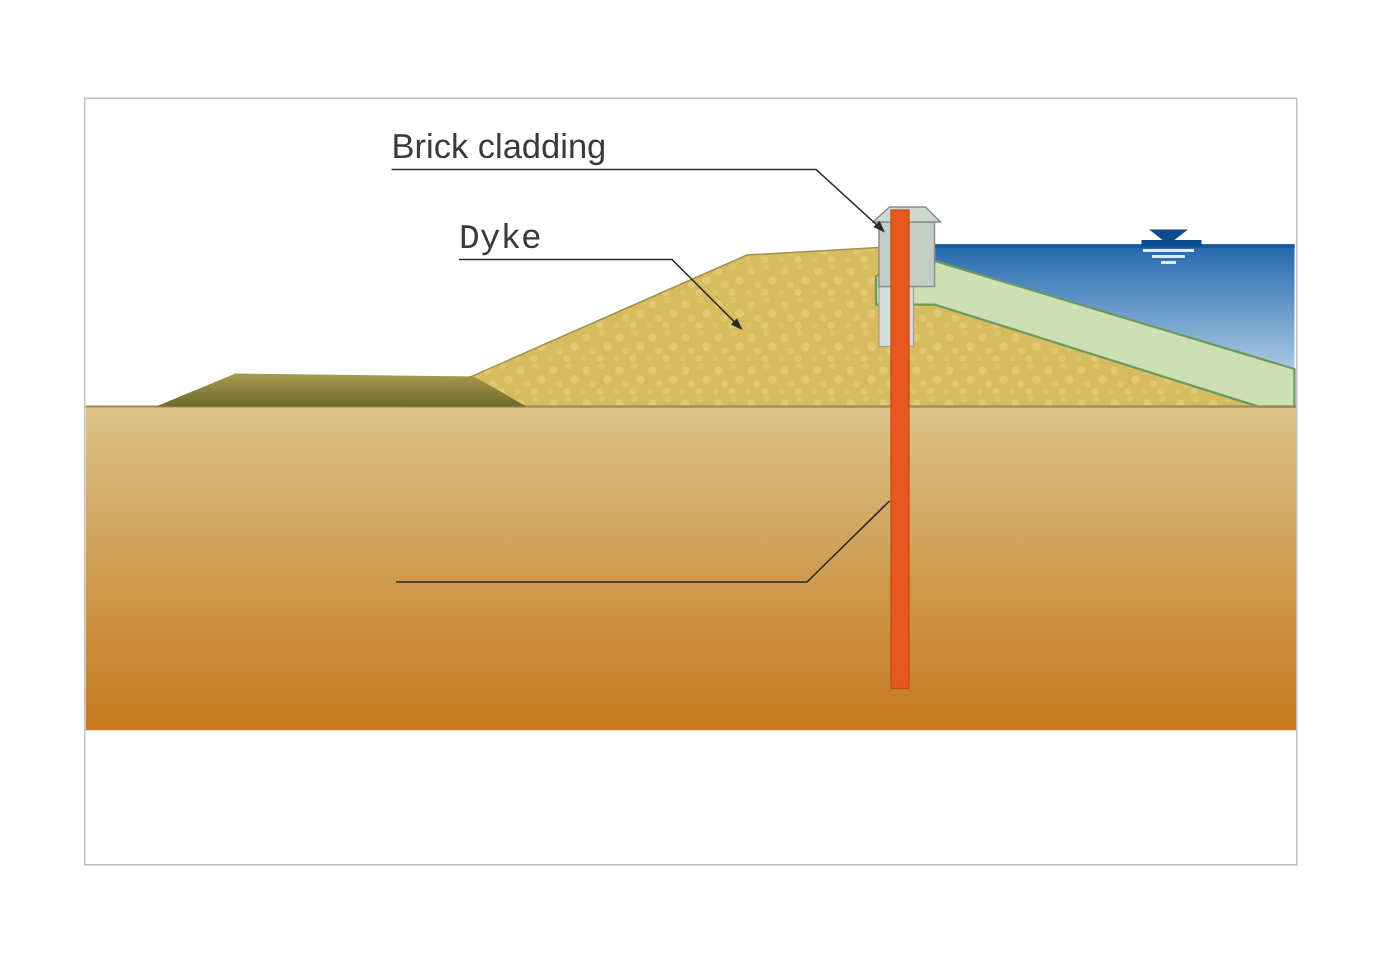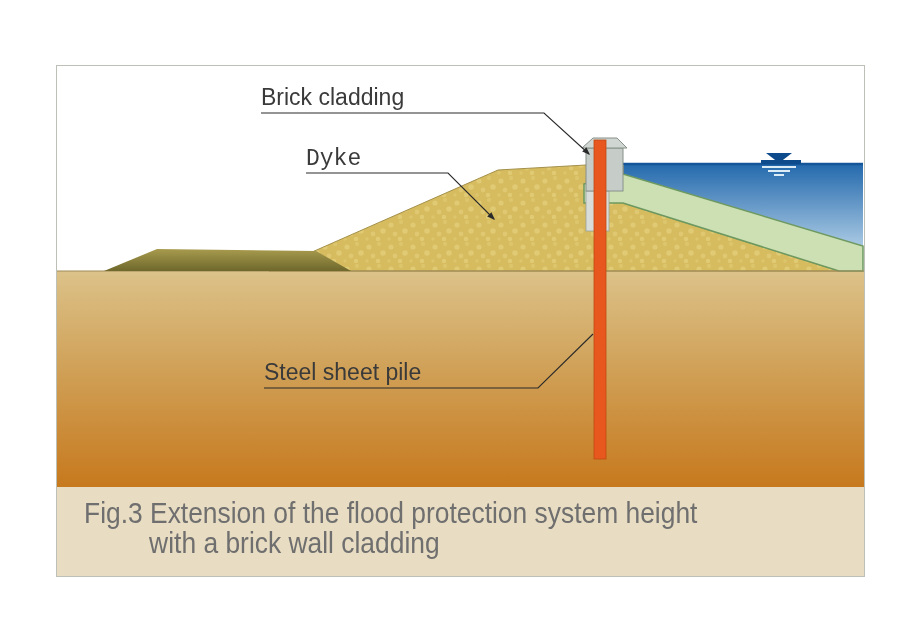--- a/index.html
+++ b/index.html
@@ -88,22 +88,15 @@
 
     <g stroke="#2a2a2a" stroke-width="1.1" fill="none">
       <polyline points="207,322 481,322 536,268"></polyline>
     </g>
   </svg>
 
   <div class="lbl" style="left:204px;top:19px;">Brick cladding</div>
 
   <div class="lbl" style="left:249px;top:81px;font-family:Liberation Mono, monospace;">Dyke</div>
 
-  <div class="lbl" style="left:207px;top:294px;">Steel sheet pile</div>
 
-  <div class="caption" style="background:#e8dcc2;">
-    <div class="caption-text" style="color:#6f6f6f;">
-      <span>Fig.3 Extension of the flood protection system height</span>
-      <span class="caption-line2">with a brick wall cladding</span>
-    </div>
-  </div>
 
 </div>
 
 </body></html>

